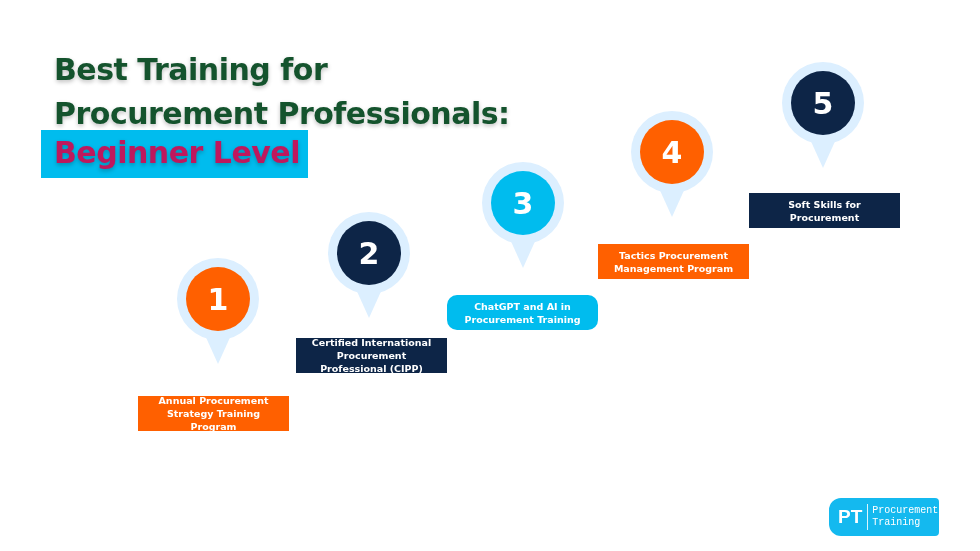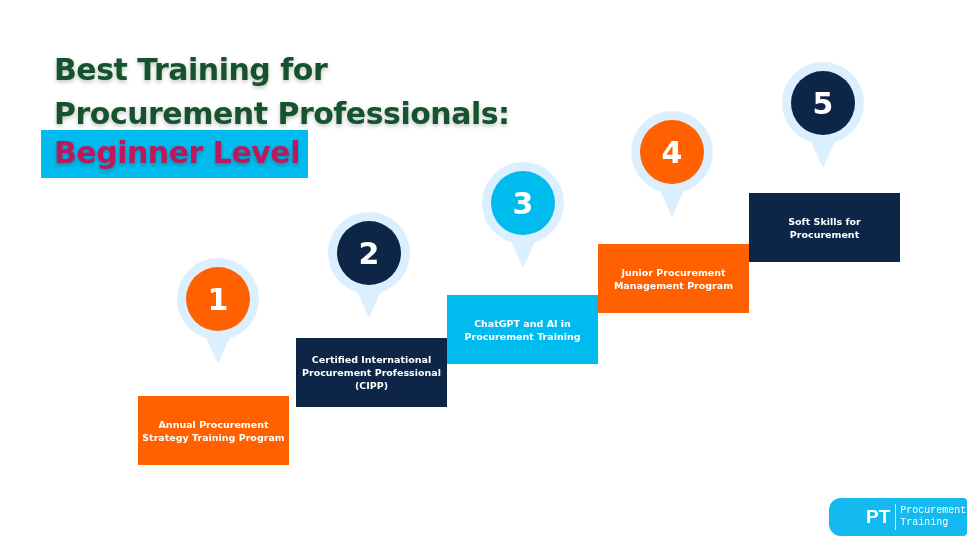--- a/index.html
+++ b/index.html
@@ -21,41 +21,41 @@
       position: absolute; left: 41px; top: 130px; width: 267px; height: 48px;
       background: #00bcee;
     }
     .title-l3 {
       position: absolute; left: 54px; top: 133px; color: #be185d;
       font-weight: bold; font-size: 30px; letter-spacing: -0.5px;
       text-shadow: 0 2px 4px rgba(0,0,0,0.25); line-height: 40px; white-space: nowrap;
     }
 
     .step-box {
-      position: absolute; width: 151px; height: 69px;
+      position: absolute; width: 151px; height: 35px;
       display: flex; align-items: center; justify-content: center; text-align: center;
       color: #ffffff; font-weight: bold; font-size: 9.5px; line-height: 13px;
-      box-sizing: border-box; padding: 0 4px;
+      box-sizing: border-box; padding: 0 10px;
     }
     .orange { background: #ff6000; }
     .navy { background: #0d2547; }
     .cyan { background: #00bcee; }
 
     .pin { position: absolute; width: 84px; height: 108px; }
     .pin svg { position: absolute; left: 0; top: 0; }
     .pin-num {
       position: absolute; left: 0; top: 0; width: 84px; height: 84px;
       display: flex; align-items: center; justify-content: center;
       color: #ffffff; font-weight: bold; font-size: 30px;
     }
 
     .logo {
       position: absolute; left: 829px; top: 498px; width: 110px; height: 38px;
       background: #14b9ef; border-radius: 12px 4px 4px 12px;
-      display: flex; align-items: center; padding-left: 28px;
+      display: flex; align-items: center;
     }
     .logo-pt {
       color: #ffffff; font-weight: bold; font-size: 19px; margin-left: 9px;
       font-family: "Liberation Sans", sans-serif;
     }
     .logo-div { width: 1px; height: 26px; background: #ffffff; margin-left: 5px; opacity: 0.85; }
     .logo-text {
       color: #ffffff; font-size: 10px; line-height: 12px; margin-left: 4px;
       font-family: Liberation Mono, monospace; font-weight: normal;
     }
@@ -89,31 +89,31 @@
 <div class="step-box navy" style="left:296px; top:338px;">Certified International Procurement Professional (CIPP)</div>
 
 <div class="pin" style="left:481px; top:161px;">
   <svg width="84" height="108" viewBox="0 0 84 108">
     <circle cx="42" cy="42" r="41" fill="#dcefff"></circle>
     <polygon points="28,76 56,76 42,107" fill="#dcefff"></polygon>
     <circle cx="42" cy="42" r="32" fill="#00bcee"></circle>
   </svg>
   <div class="pin-num">3</div>
 </div>
-<div class="step-box cyan" style="left:447px; top:295px;">ChatGPT and AI in Procurement Training</div>
+<div class="step-box cyan" style="left:447px; top:295px;border-radius:10px;">ChatGPT and AI in Procurement Training</div>
 
 <div class="pin" style="left:630px; top:110px;">
   <svg width="84" height="108" viewBox="0 0 84 108">
     <circle cx="42" cy="42" r="41" fill="#dcefff"></circle>
     <polygon points="28,76 56,76 42,107" fill="#dcefff"></polygon>
     <circle cx="42" cy="42" r="32" fill="#ff6000"></circle>
   </svg>
   <div class="pin-num">4</div>
 </div>
-<div class="step-box orange" style="left:598px; top:244px;">Junior Procurement Management Program</div>
+<div class="step-box orange" style="left:598px; top:244px;">Tactics Procurement Management Program</div>
 
 <div class="pin" style="left:781px; top:61px;">
   <svg width="84" height="108" viewBox="0 0 84 108">
     <circle cx="42" cy="42" r="41" fill="#dcefff"></circle>
     <polygon points="28,76 56,76 42,107" fill="#dcefff"></polygon>
     <circle cx="42" cy="42" r="32" fill="#0d2547"></circle>
   </svg>
   <div class="pin-num">5</div>
 </div>
 <div class="step-box navy" style="left:749px; top:193px;">Soft Skills for Procurement</div>

